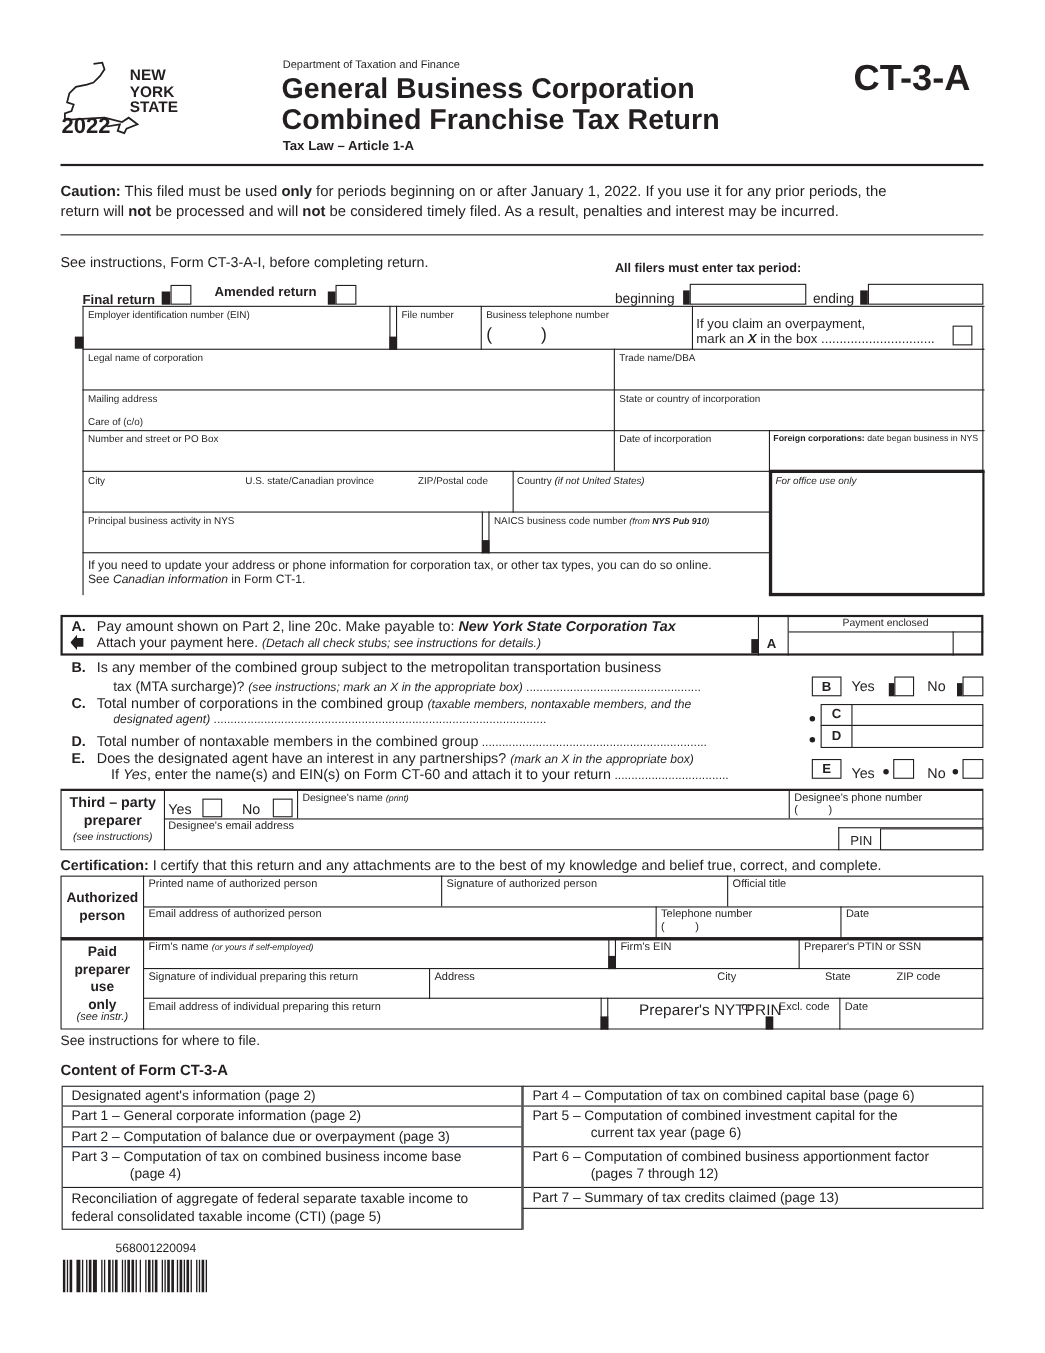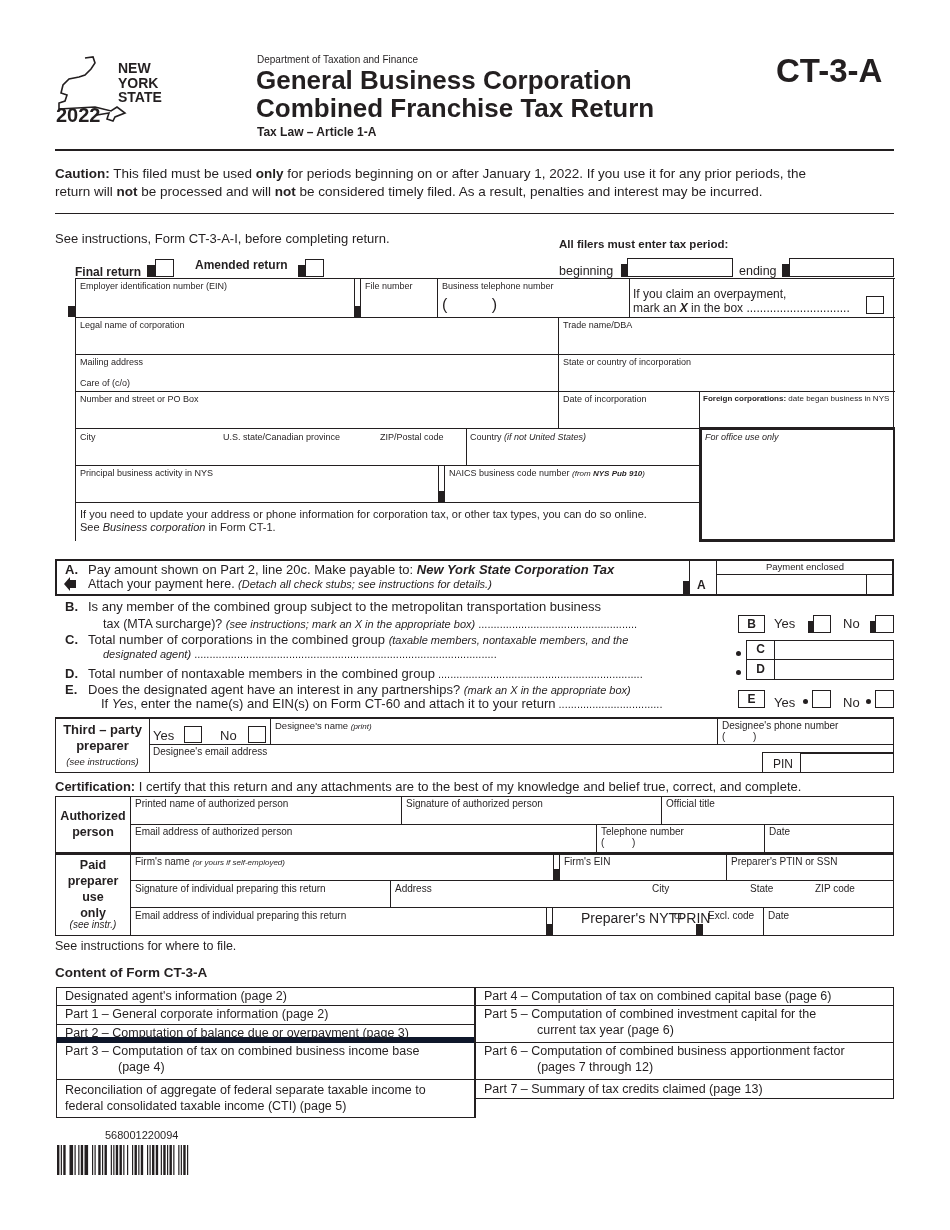--- a/index.html
+++ b/index.html
@@ -130,21 +130,21 @@
   <div class="abs" style="left:76px;top:478px;width:362px;height:24px;"></div>
   <div class="vl" style="left:438px;top:465px;height:38px;"></div>
   <div class="vl" style="left:444px;top:465px;height:38px;"></div>
   <div class="marker" style="left:438px;top:491px;width:7px;height:12px;"></div>
   <div class="lbl" style="left:449px;top:468px;"><span>NAICS business code number </span><span class="it small8">(from </span><b class="it small8">NYS Pub 910</b><span class="it small8">)</span></div>
   <div class="abs" style="left:445px;top:478px;width:254px;height:24px;"></div>
 
   <div class="hl" style="left:75px;top:502px;width:625px;"></div>
   <div class="abs" style="left:80px;top:508px;font-size:11px;line-height:13px;white-space:nowrap;">
     <div>If you need to update your address or phone information for corporation tax, or other tax types, you can do so online.</div>
-    <div><span>See </span><span class="it">Business corporation</span><span> in Form CT-1.</span></div>
+    <div><span>See </span><span class="it">Canadian information</span><span> in Form CT-1.</span></div>
   </div>
   <div class="abs" style="left:699px;top:539px;width:196px;height:3px;background:#231f20;"></div>
 </div>
 
 <div class="abs" style="left:55px;top:559px;width:839px;height:37px;border:2px solid #231f20;"></div>
 <div class="abs b" style="left:65px;top:562px;font-size:13px;">A.</div>
 <div class="abs" style="left:88px;top:562px;font-size:13px;white-space:nowrap;"><span>Pay amount shown on Part 2, line 20c. Make payable to: </span><b class="it">New York State Corporation Tax</b></div>
 <svg class="abs" style="left:64px;top:577px;" width="12" height="14" viewBox="0 0 12 14">
     <path d="M0 7 L6 0 L6 3 L12 3 L12 11 L6 11 L6 14 Z" fill="#231f20"></path>
   </svg>
@@ -306,21 +306,21 @@
 <div class="abs b" style="left:55px;top:965px;font-size:13.5px;">Content of Form CT-3-A</div>
 
 <div>
   <div class="abs" style="left:56px;top:987px;width:419px;height:131px;border:1px solid #231f20;"></div>
   <div class="abs" style="left:57px;top:988px;width:417px;height:18px;border-bottom:1px solid #231f20;">
     <span class="abs" style="left:8px;top:1px;font-size:12.5px;white-space:nowrap;">Designated agent's information (page 2)</span>
   </div>
   <div class="abs" style="left:57px;top:1006px;width:417px;height:19px;border-bottom:1px solid #231f20;">
     <span class="abs" style="left:8px;top:1px;font-size:12.5px;white-space:nowrap;">Part 1 – General corporate information (page 2)</span>
   </div>
-  <div class="abs" style="left:57px;top:1025px;width:417px;height:18px;border-bottom:6px solid #0f172a;">
+  <div class="abs" style="left:57px;top:1025px;width:417px;height:18px;border-bottom:1px solid #0f172a;">
     <span class="abs" style="left:8px;top:1px;font-size:12.5px;white-space:nowrap;">Part 2 – Computation of balance due or overpayment (page 3)</span>
   </div>
   <div class="abs" style="left:57px;top:1043px;width:417px;height:37px;border-bottom:1px solid #231f20;">
     <span class="abs" style="left:8px;top:1px;font-size:12.5px;white-space:nowrap;">Part 3 – Computation of tax on combined business income base</span>
     <span class="abs" style="left:61px;top:17px;font-size:12.5px;white-space:nowrap;">(page 4)</span>
   </div>
   <div class="abs" style="left:57px;top:1081px;width:417px;height:36px;">
     <span class="abs" style="left:8px;top:2px;font-size:12.5px;white-space:nowrap;">Reconciliation of aggregate of federal separate taxable income to</span>
     <span class="abs" style="left:8px;top:18px;font-size:12.5px;white-space:nowrap;">federal consolidated taxable income (CTI) (page 5)</span>
   </div>

